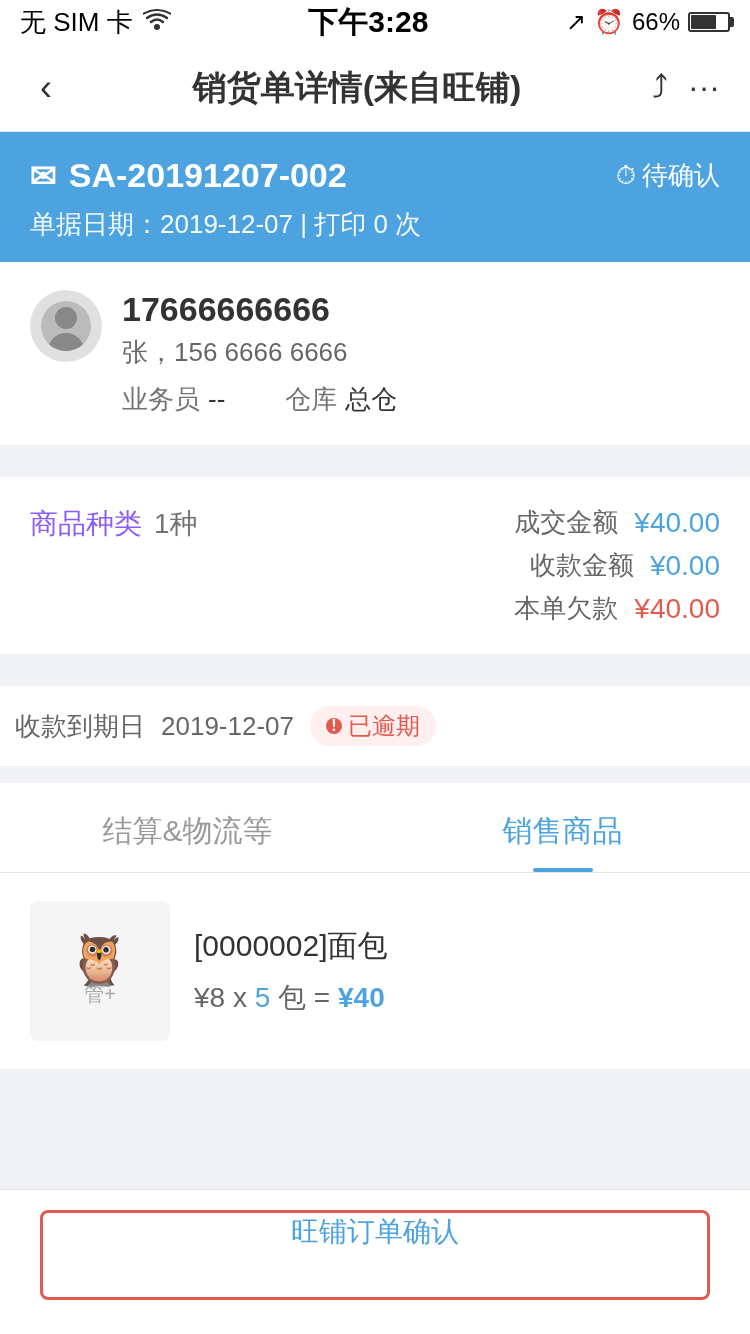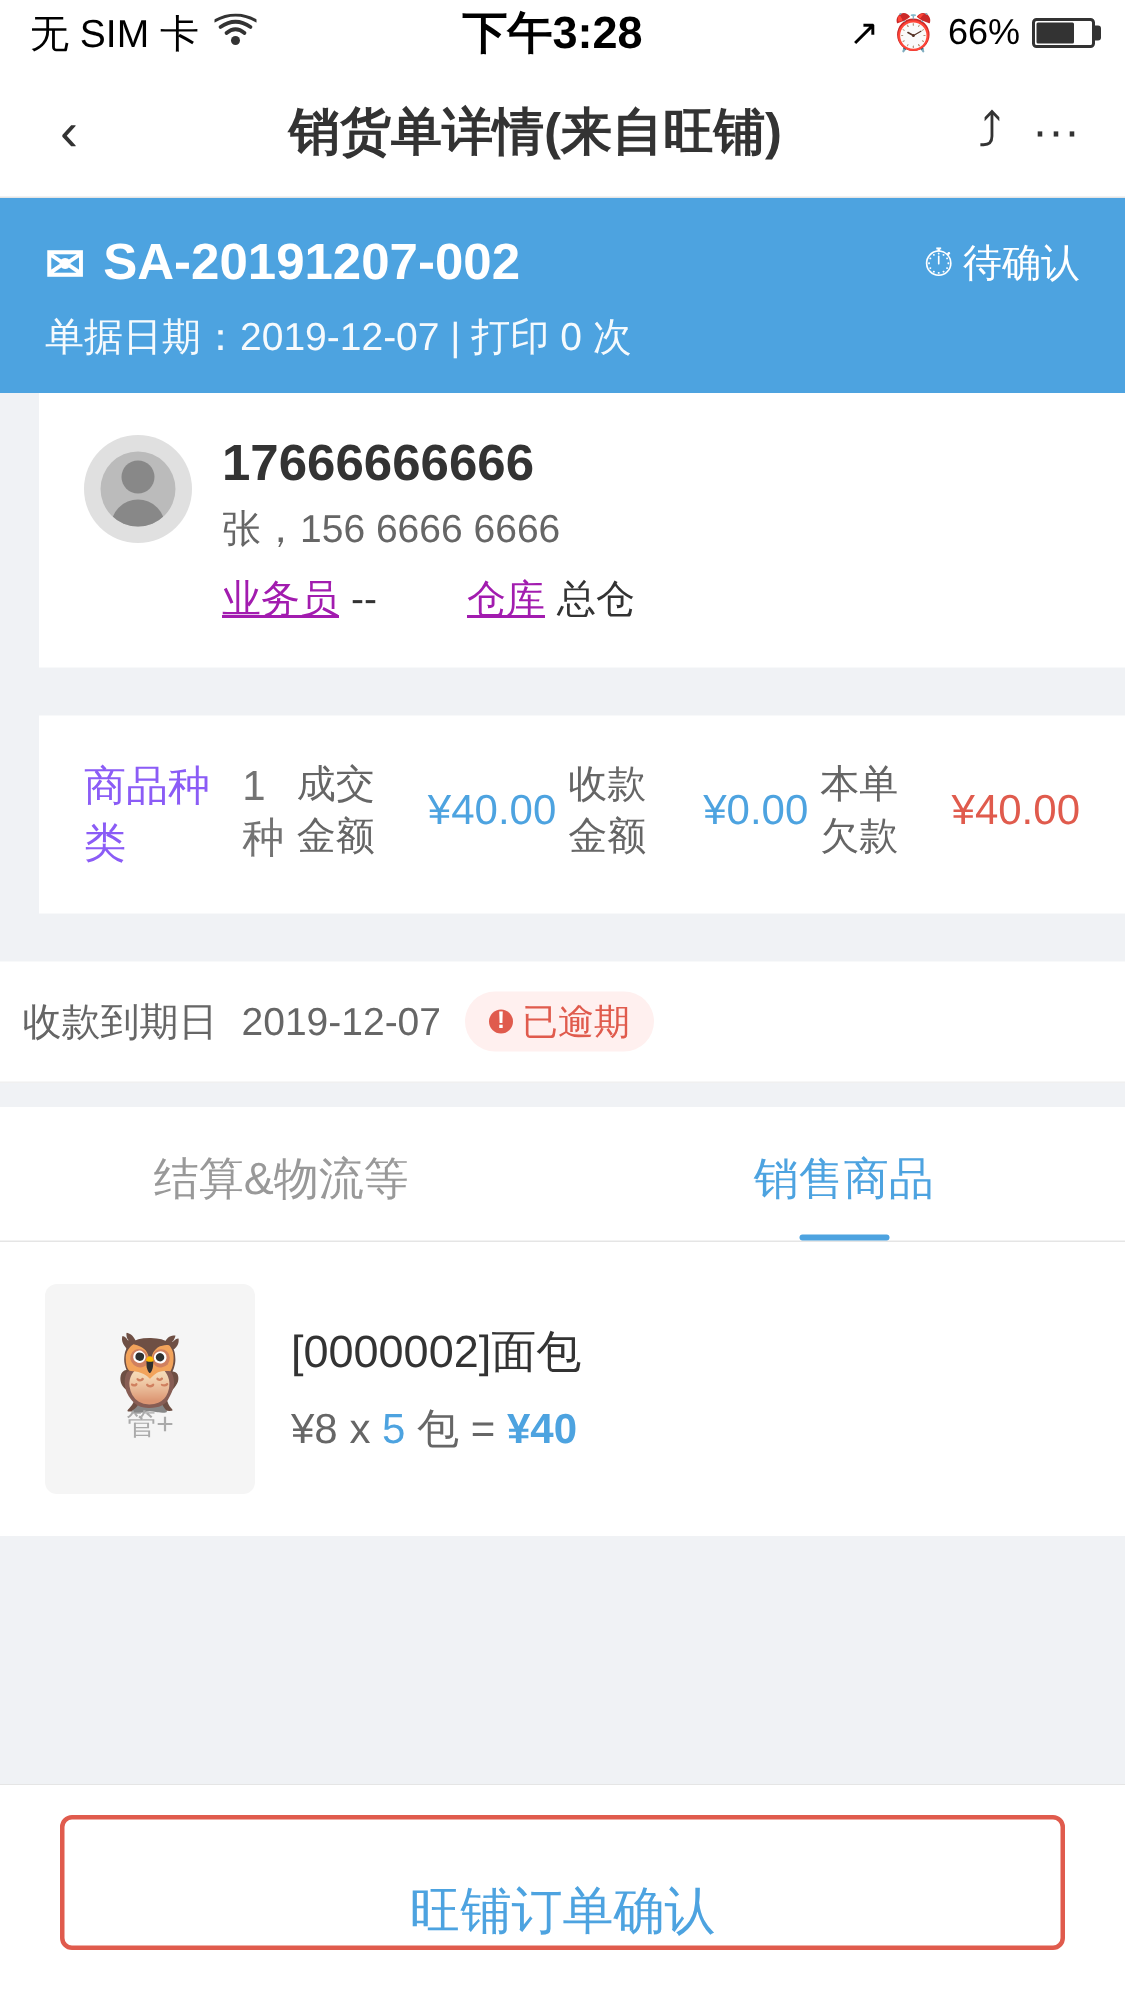--- a/index.html
+++ b/index.html
@@ -116,21 +116,20 @@
       font-size: 26px;
       margin-top: 12px;
       opacity: 0.95;
     }
 
     
     .section {
       background: #fff;
       margin-bottom: 16px;
       padding: 28px 30px;
-      margin-left: 26px;
     }
     .section-divider {
       height: 16px;
       background: #f0f2f5;
     }
 
     
     .customer-row {
       display: flex;
       align-items: flex-start;
@@ -181,41 +180,41 @@
     }
     .customer-meta {
       display: flex;
       align-items: center;
       margin-top: 12px;
       font-size: 26px;
       color: #666;
       gap: 60px;
     }
     .meta-item { display: flex; align-items: center; gap: 8px; }
-    .meta-label { color: #a21caf; text-decoration: underline; }
+    .meta-label { color: #737373; }
     .meta-value { color: #333; }
 
     
     .summary-row {
       display: flex;
       align-items: flex-start;
       justify-content: space-between;
     }
     .summary-left {
       display: flex;
       align-items: center;
       font-size: 28px;
       color: #666;
       gap: 12px;
     }
     .summary-label { color: #8b5cf6; }
     .summary-value { color: #737373; }
     .summary-right {
       display: flex;
-      flex-direction: row;
+      flex-direction: column;
       align-items: flex-end;
       gap: 8px;
     }
     .amount-row {
       display: flex;
       align-items: center;
       gap: 16px;
       font-size: 26px;
     }
     .amount-label { color: #666; }
@@ -350,25 +349,25 @@
       background: #fff;
       padding: 20px 40px 34px;
       border-top: 1px solid #e5e5e5;
     }
     .confirm-btn {
       width: 100%;
       height: 90px;
       background: #fff;
       border: 3px solid #e05b4d;
       border-radius: 8px;
-      font-size: 34px;
+      font-size: 28px;
       color: #4da3e0;
       cursor: pointer;
       display: flex;
-      align-items: flex-end;
+      align-items: flex-start;
       justify-content: center;
       font-weight: 500;
     }
   </style>
 </head>
 <body>
 
 <div class="status-bar">
   <div class="status-left">
     <span>无 SIM 卡</span>

